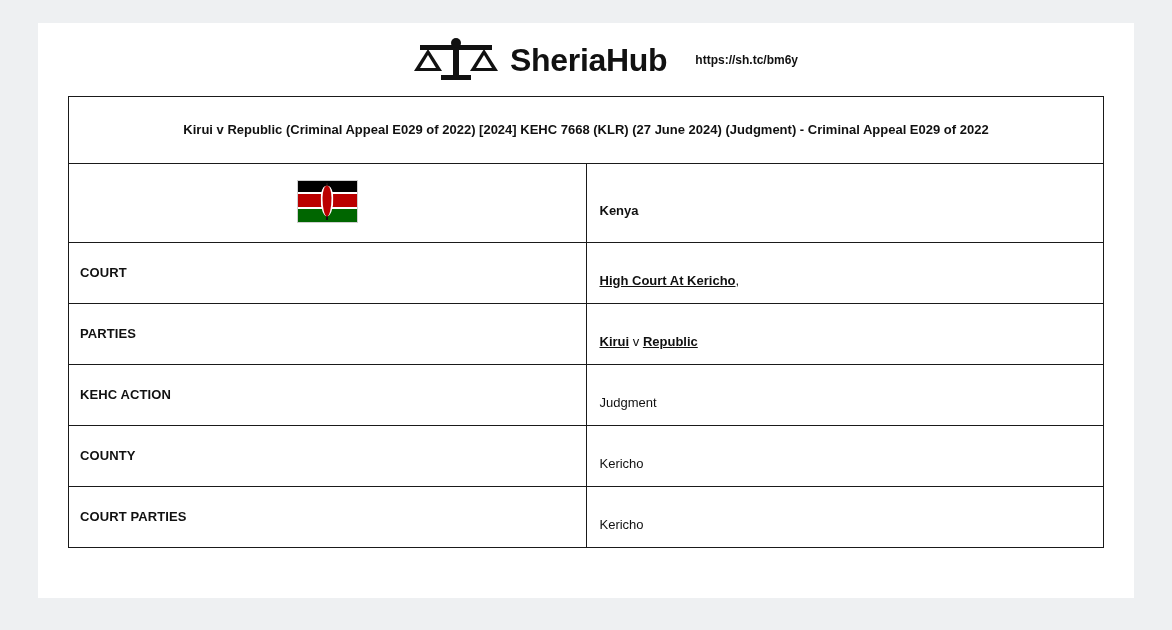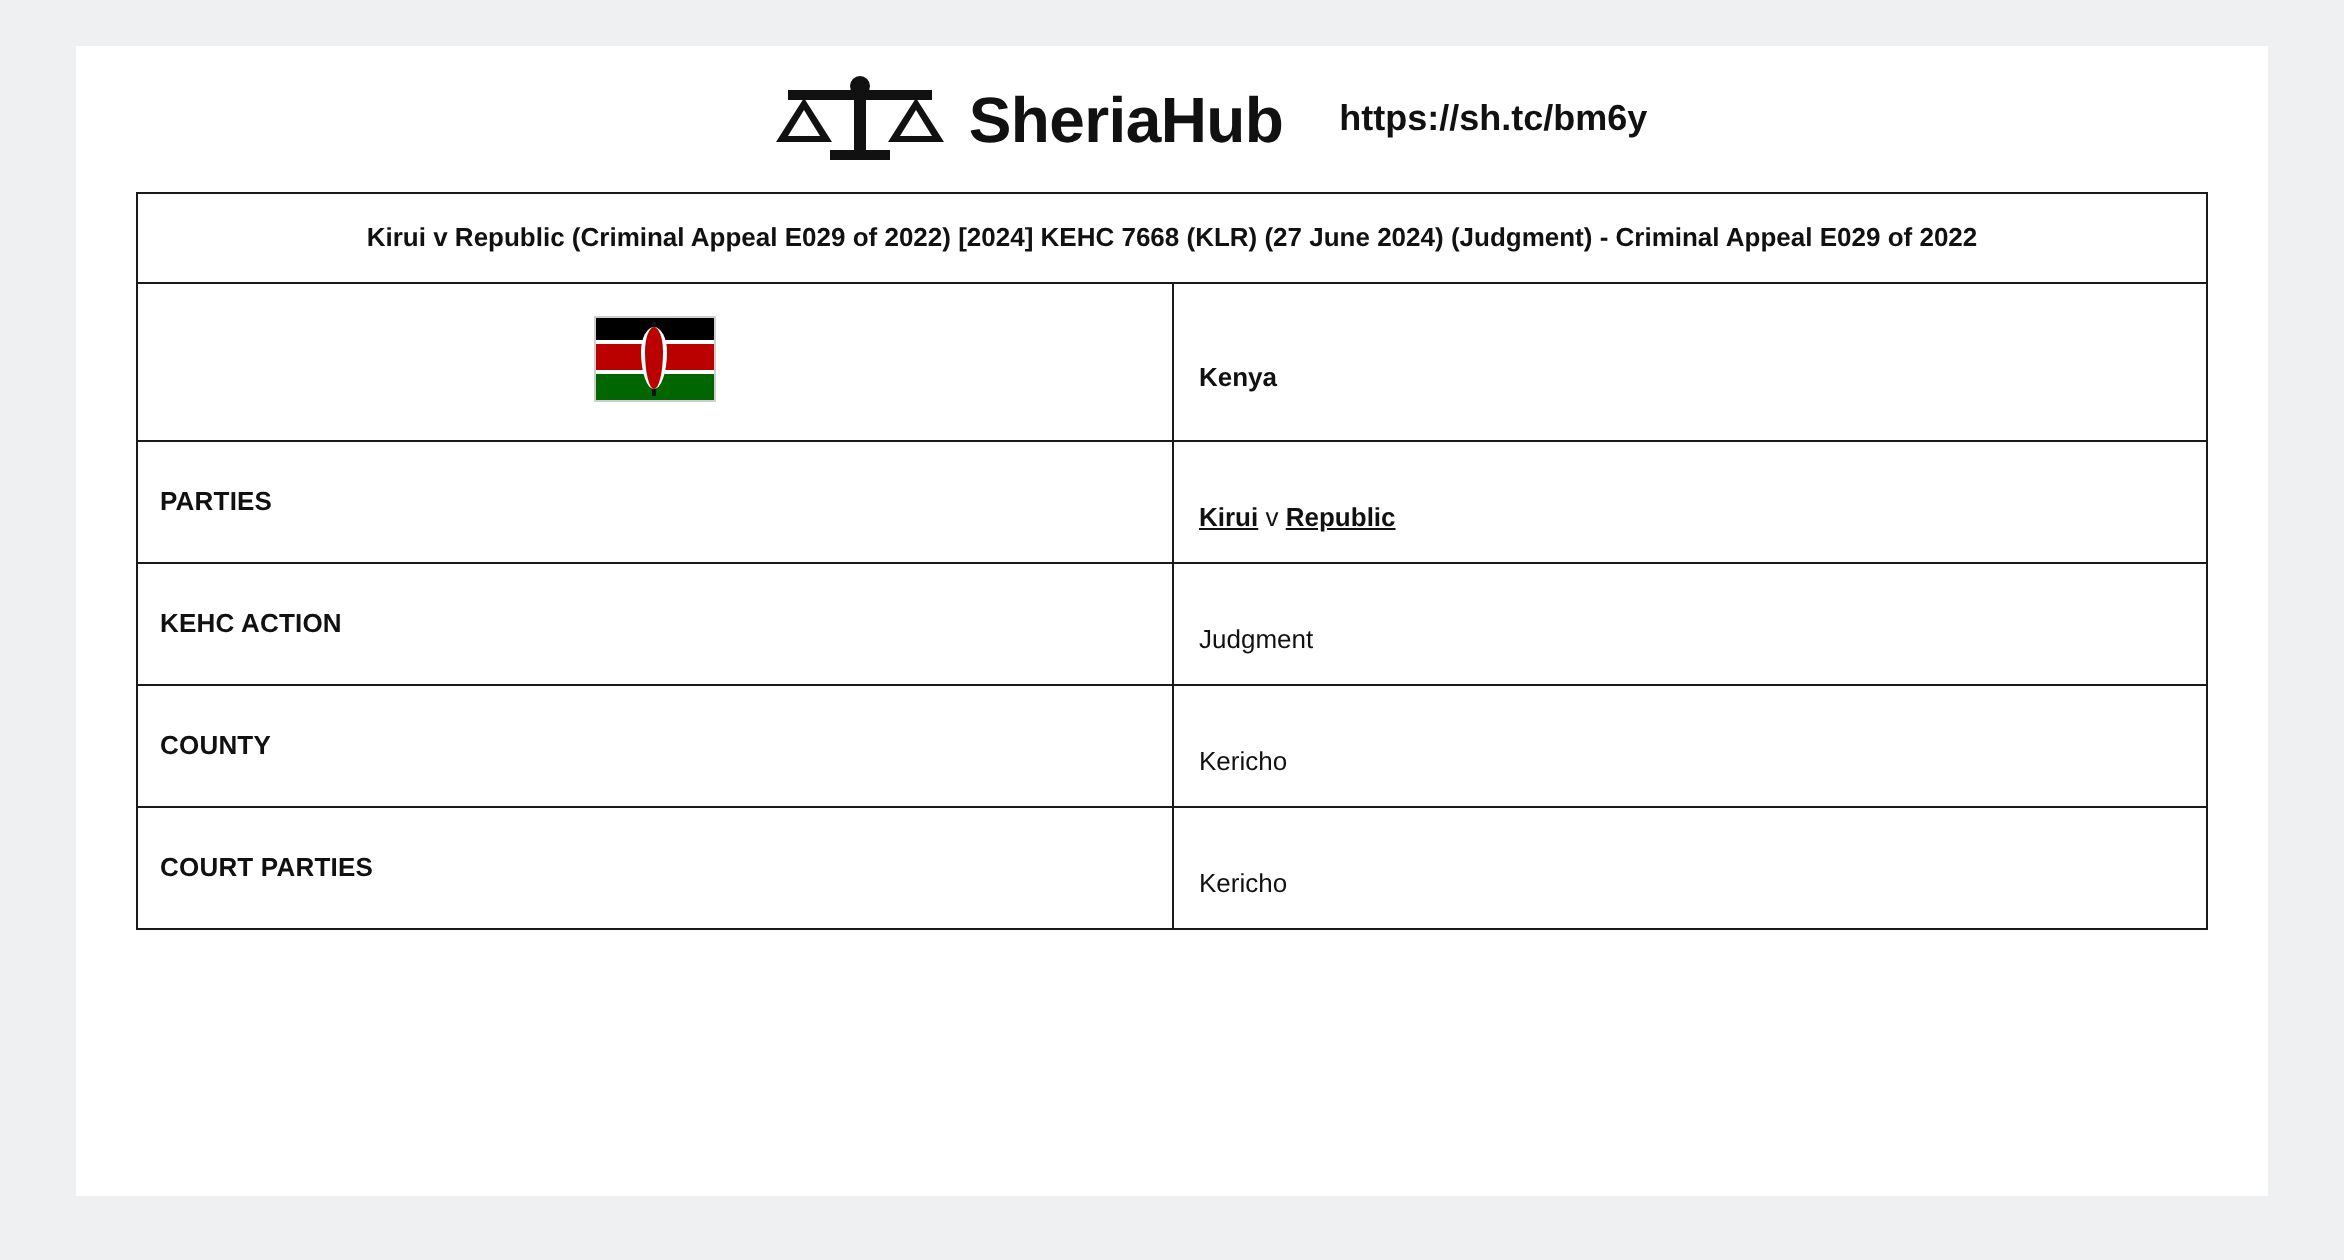--- a/index.html
+++ b/index.html
@@ -41,21 +41,21 @@
     display: block;
   }
   .brand-name {
     font-size: 32px;
     font-weight: bold;
     color: #111111;
     letter-spacing: -0.3px;
     line-height: 1;
   }
   .short-url {
-    font-size: 18px;
+    font-size: 12px;
     font-weight: bold;
     color: #111111;
     white-space: nowrap;
   }
   table.meta {
     border-collapse: collapse;
     width: 1036px;
     margin: 0 auto;
     table-layout: fixed;
   }
@@ -63,21 +63,21 @@
     border: 1px solid #1a1a1a;
     vertical-align: middle;
     font-size: 13px;
     color: #111111;
   }
   td.case-title {
     text-align: center;
     font-weight: bold;
     font-size: 14.5px;
     line-height: 1.35;
-    padding: 13px 28px;
+    padding: 24px 28px;
   }
   td.flag-cell {
     width: 311px;
     height: 62px;
     text-align: center;
     padding: 8px 0;
   }
   .flag {
     display: inline-block;
     width: 59px;
@@ -176,20 +176,24 @@
           <span class="band b-red"></span>
           <span class="band b-w2"></span>
           <span class="band b-green"></span>
           <span class="spear"></span>
           <span class="shield"></span>
         </span>
       </td>
       <td class="value bold">Kenya</td>
     </tr>
     <tr>
+      <td class="label">COURT</td>
+      <td class="value"><span class="lnk">High Court At Kericho</span><span class="plain">,</span></td>
+    </tr>
+    <tr>
       <td class="label">PARTIES</td>
       <td class="value"><span class="lnk">Kirui</span> <span class="plain">v</span> <span class="lnk">Republic</span></td>
     </tr>
     <tr>
       <td class="label">KEHC ACTION</td>
       <td class="value">Judgment</td>
     </tr>
     <tr>
       <td class="label">COUNTY</td>
       <td class="value">Kericho</td>

